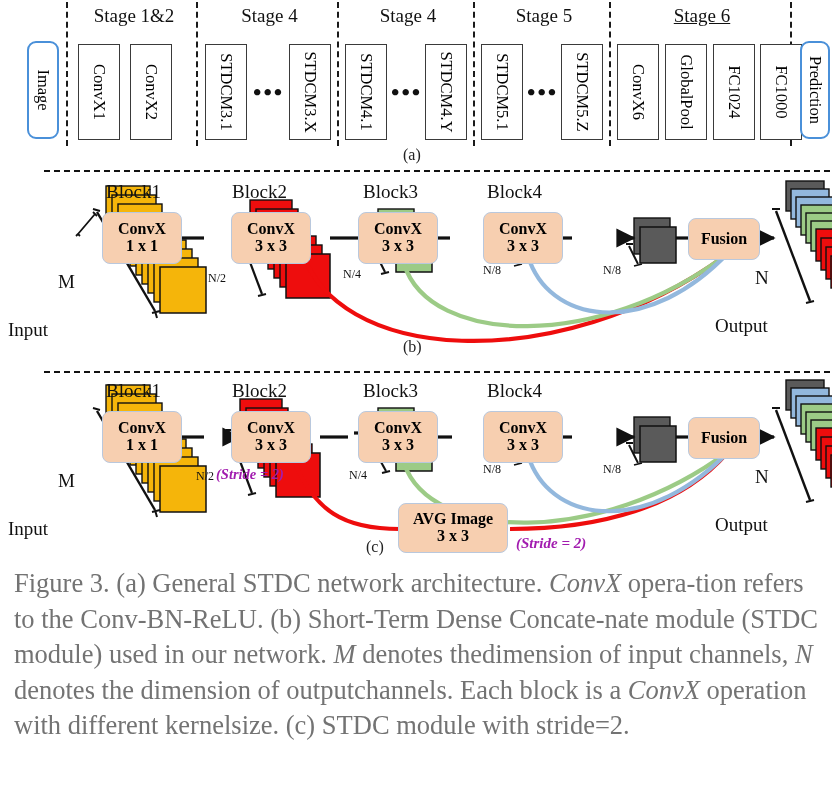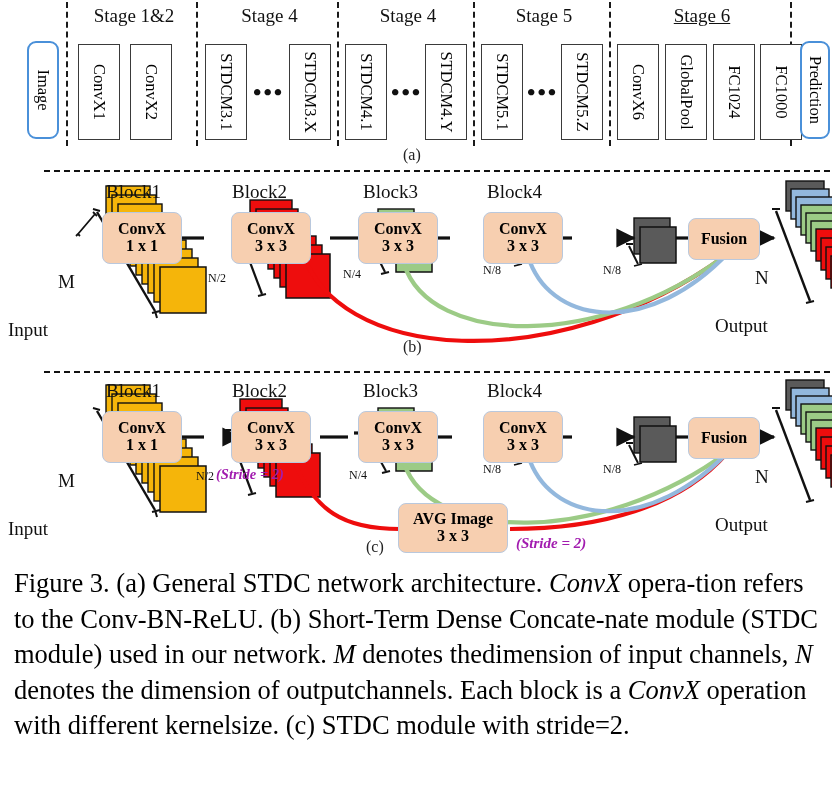--- a/index.html
+++ b/index.html
@@ -55,21 +55,21 @@
           white-space:nowrap;}
   .stride{position:absolute;font-size:14.5px;font-weight:bold;
           line-height:1;color:#a21caf;white-space:nowrap;font-style:italic;}
 
   .ioword{position:absolute;font-size:19px;line-height:1;color:#111;}
 
   .panel-tag{position:absolute;font-size:16px;color:#222;line-height:1;}
 
   
   #caption{position:absolute;left:14px;top:566px;width:806px;
-           font-size:26.5px;line-height:1.34;color:#000000;
+           font-size:26.5px;line-height:1.34;color:#737373;
            font-family:"Liberation Serif","DejaVu Serif",serif;
            text-align:left;}
   #caption .it{font-style:italic;}
 
   svg{position:absolute;left:0;top:0;overflow:visible;}
 </style>
 </head>
 <body>
 
 <div class="fig">

